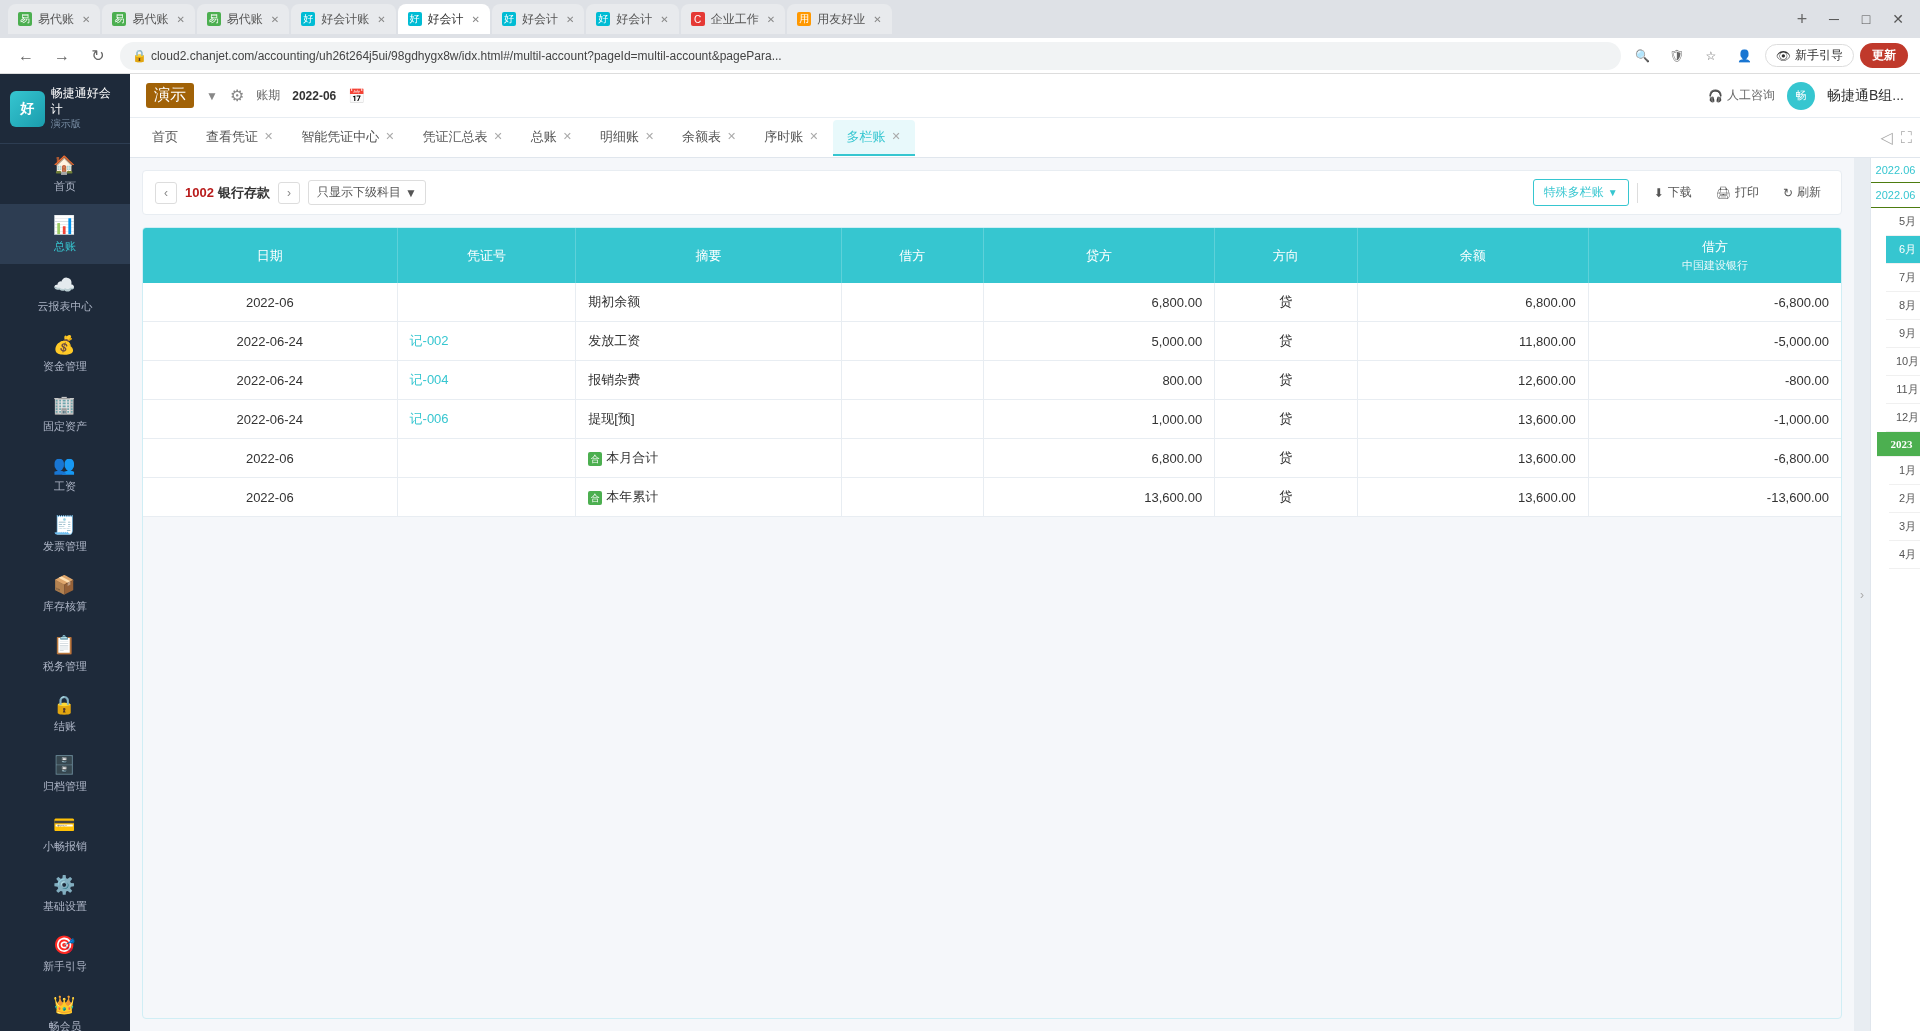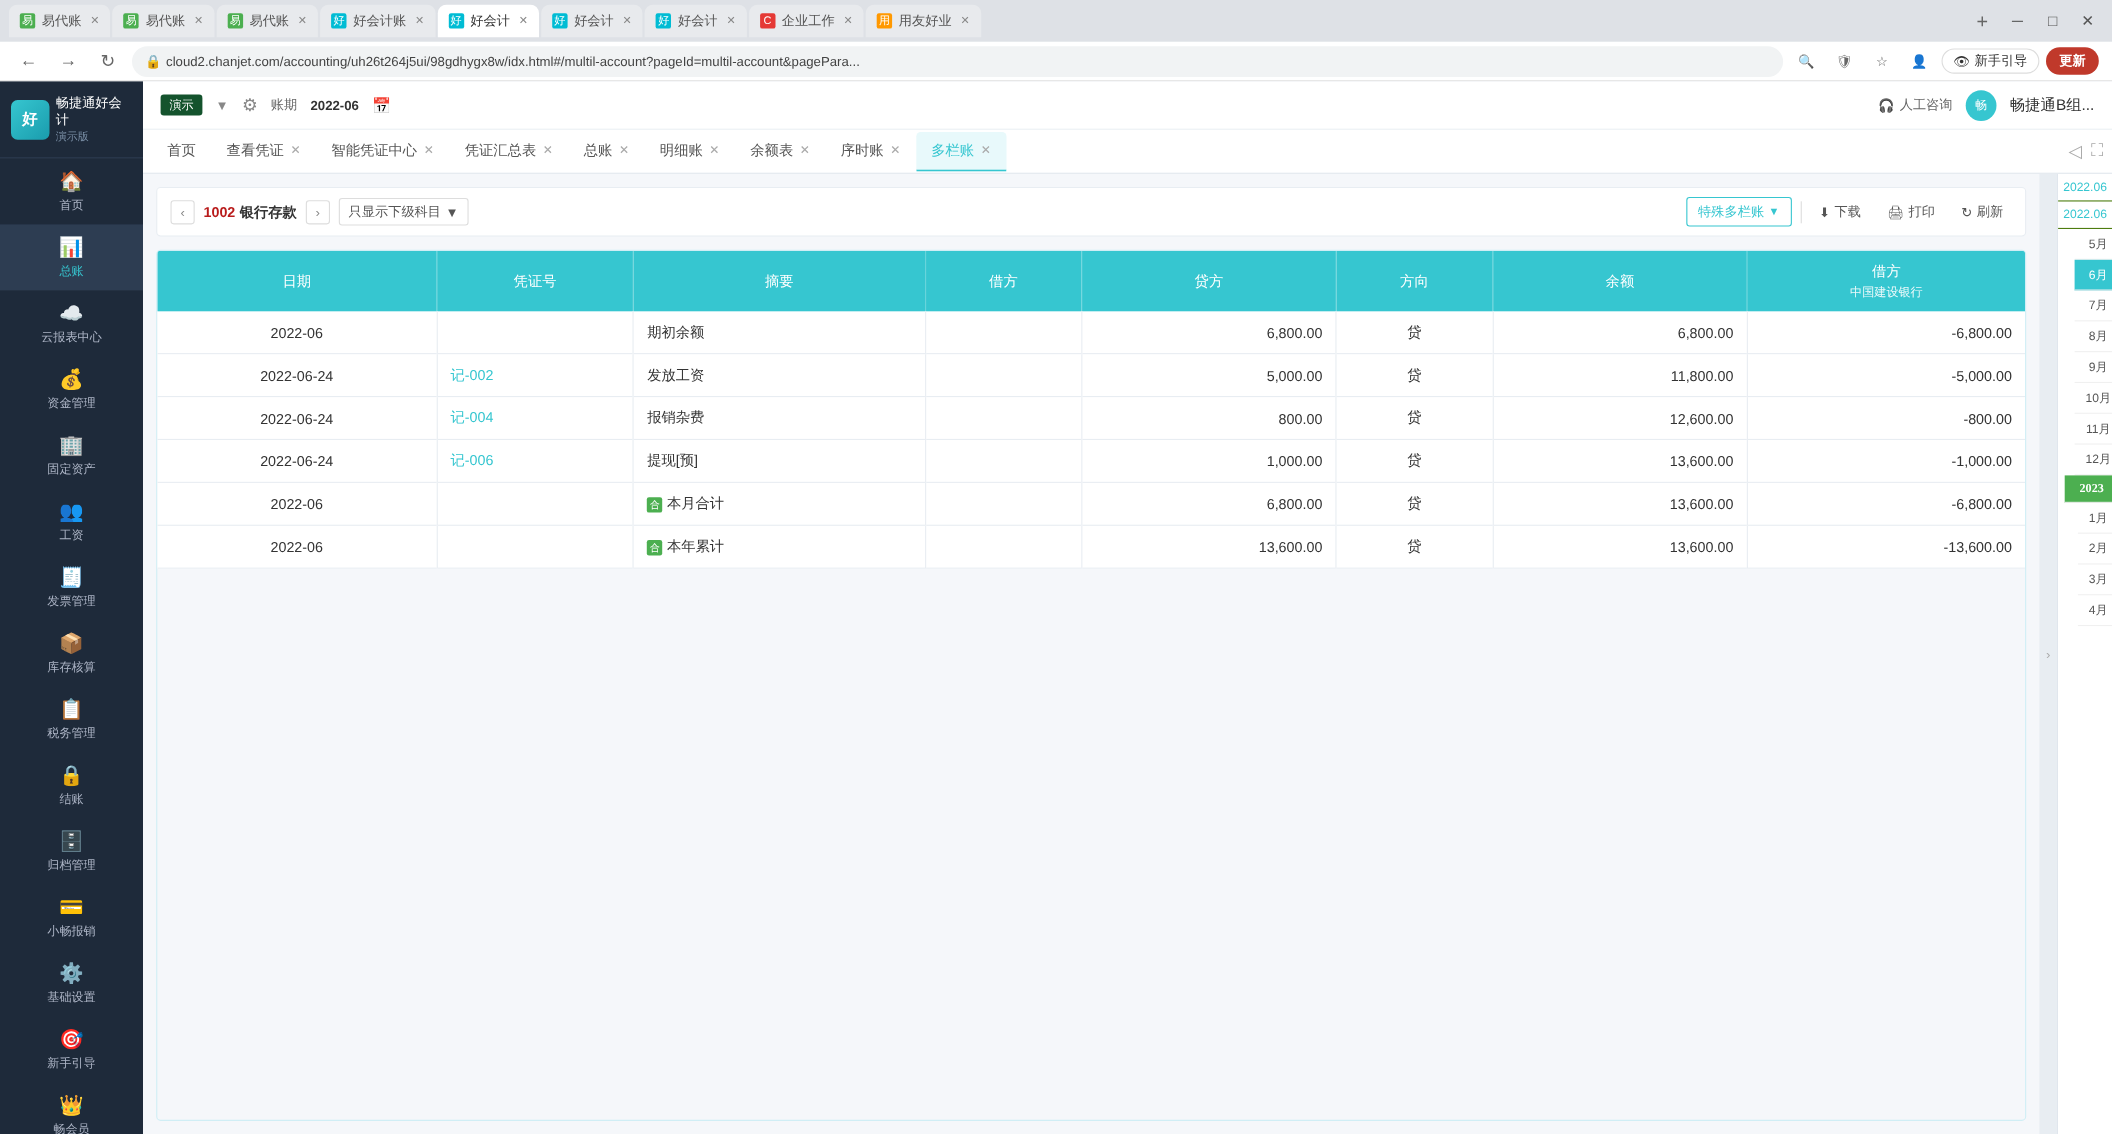--- a/index.html
+++ b/index.html
@@ -40,21 +40,21 @@
     .sidebar-item { display: flex; flex-direction: column; align-items: center; padding: 10px 6px; cursor: pointer; gap: 3px; transition: background 0.2s; }
     .sidebar-item.active { background: #2d3d52; color: #36c6d0; }
     .sidebar-item .icon { font-size: 18px; }
     .sidebar-item .label { font-size: 11px; text-align: center; }
 
     
     .main-content { flex: 1; display: flex; flex-direction: column; overflow: hidden; background: #f5f7fa; }
 
     
     .top-bar { background: #fff; height: 44px; display: flex; align-items: center; padding: 0 16px; gap: 12px; border-bottom: 1px solid #e8edf2; flex-shrink: 0; }
-    .demo-badge { background: #14532d; color: white; font-size: 11px; padding: 2px 8px; border-radius: 3px; cursor: pointer; }
+    .demo-badge { background: #a16207; color: white; font-size: 16px; padding: 2px 8px; border-radius: 3px; cursor: pointer; }
     .dropdown-arrow { color: #888; font-size: 12px; cursor: pointer; }
     .gear-icon { color: #888; cursor: pointer; font-size: 16px; }
     .period-label { font-size: 12px; color: #666; }
     .period-value { font-size: 12px; color: #333; font-weight: bold; }
     .period-icon { color: #888; cursor: pointer; font-size: 14px; }
     .top-bar-right { margin-left: auto; display: flex; align-items: center; gap: 12px; }
     .support-btn { display: flex; align-items: center; gap: 4px; color: #666; font-size: 12px; cursor: pointer; }
     .user-avatar { width: 28px; height: 28px; border-radius: 50%; background: #36c6d0; display: flex; align-items: center; justify-content: center; color: white; font-size: 11px; }
     .user-name { font-size: 14px; color: #333; cursor: pointer; }
 

